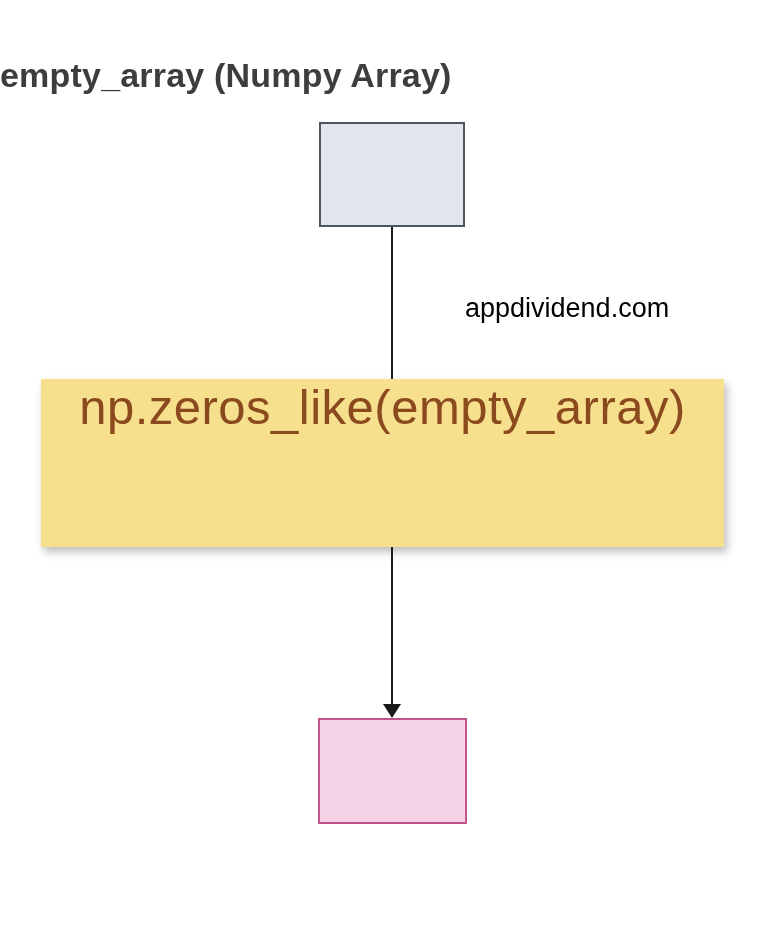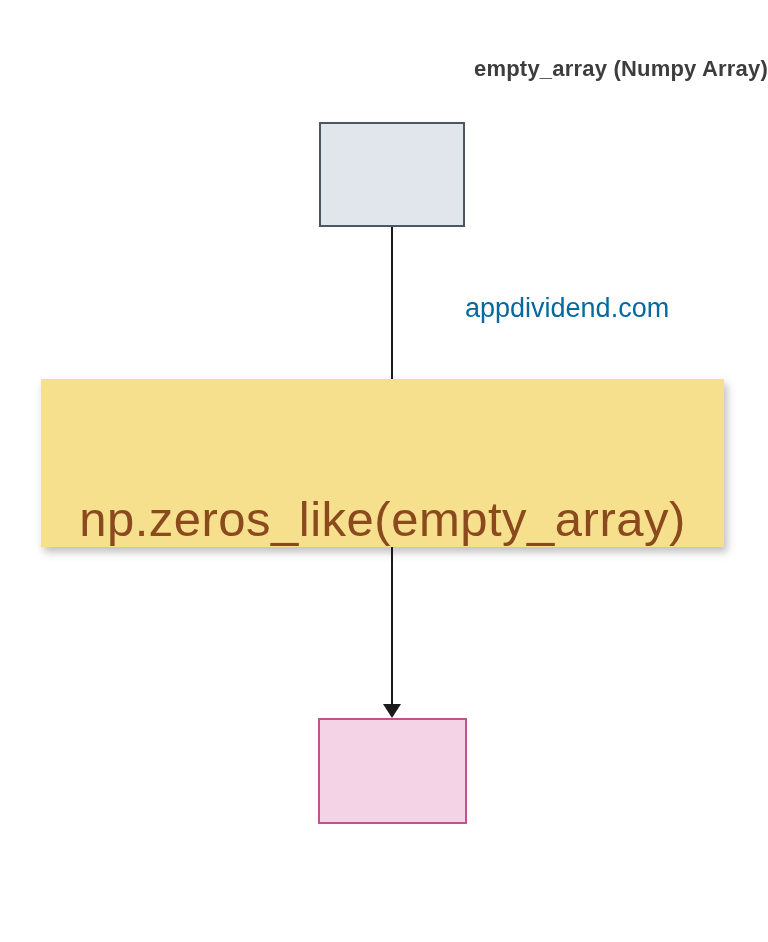--- a/index.html
+++ b/index.html
@@ -11,22 +11,22 @@
   .canvas {
     position: relative;
     width: 768px;
     height: 942px;
     background: #ffffff;
     overflow: hidden;
   }
   .node-label {
     position: absolute;
     width: 768px;
-    text-align: right;
-    font-size: 22px;
+    text-align: left;
+    font-size: 34px;
     font-weight: 600;
     color: #3d3d3d;
     letter-spacing: 0.2px;
   }
   .label-top { top: 56px; left: 0; }
   .label-bottom { top: 846px; left: 0; }
 
   .source-box {
     position: absolute;
     left: 319px;
@@ -64,33 +64,33 @@
     border-right: 9px solid transparent;
     border-top: 14px solid #1a1a1a;
   }
 
   .watermark {
     position: absolute;
     left: 465px;
     top: 293px;
     font-size: 27px;
     font-weight: 400;
-    color: #0369a1;
+    color: #000000;
   }
 
   .operation-banner {
     position: absolute;
     left: 41px;
     top: 379px;
     width: 683px;
     height: 168px;
     background: #f6df8d;
     box-shadow: 3px 5px 8px rgba(110, 110, 110, 0.45);
     display: flex;
-    align-items: flex-end;
+    align-items: flex-start;
     justify-content: center;
   }
   .operation-text {
     font-size: 49px;
     font-weight: 400;
     color: #8a4a1e;
     letter-spacing: 0.5px;
     white-space: nowrap;
   }
 </style>

